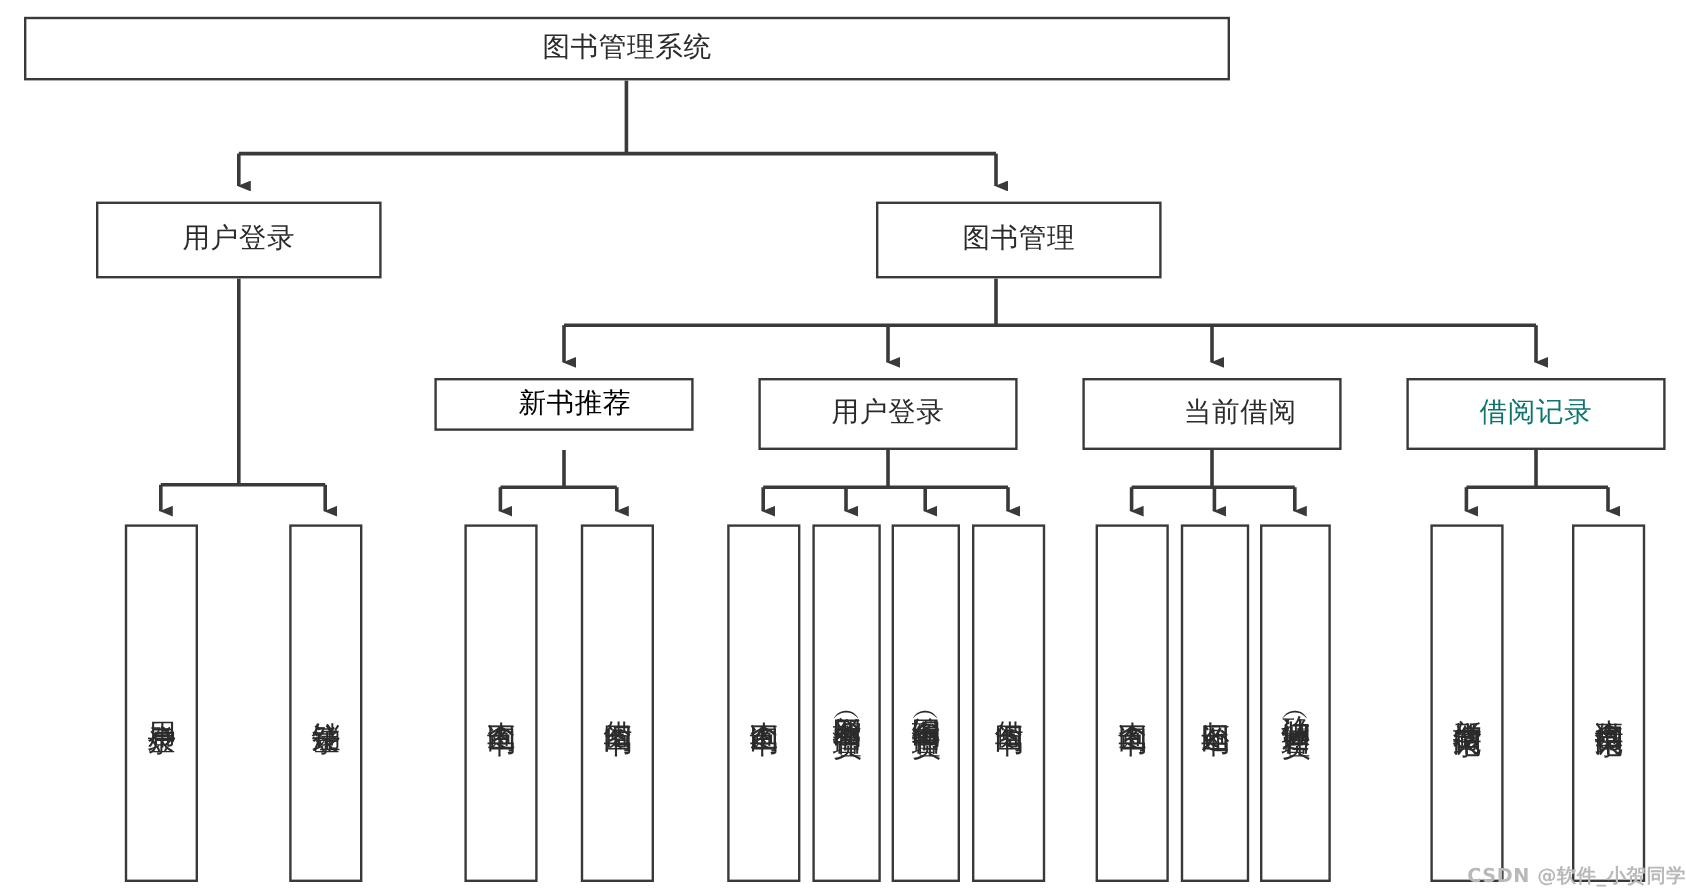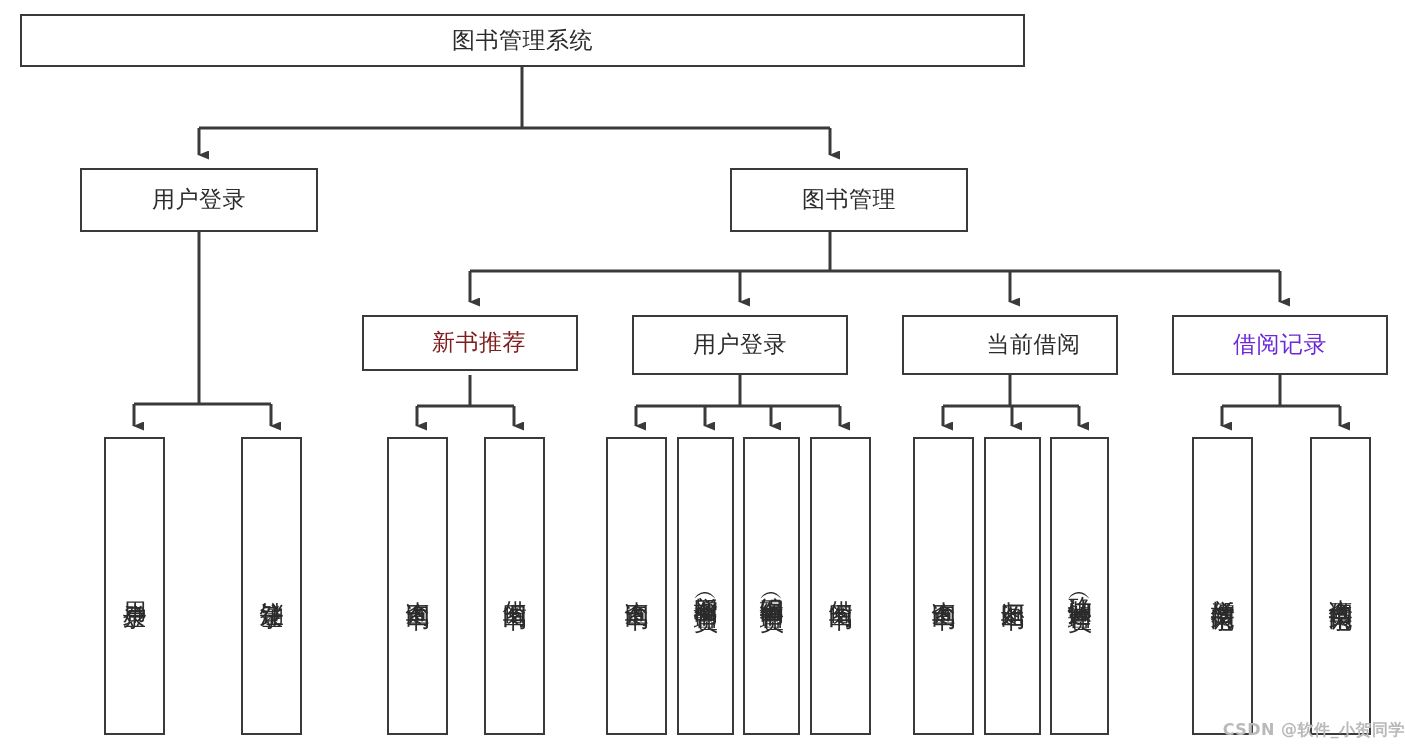--- a/index.html
+++ b/index.html
@@ -127,30 +127,30 @@
     <span class="node-label">图书管理系统</span>
   </div>
 
   <div class="node" id="n-l2-0" style="left: 80px; top: 168px; width: 238px; height: 64px; border-color: rgb(58, 58, 58); background: rgb(255, 255, 255); color: rgb(43, 43, 43);">
     <span class="node-label">用户登录</span>
   </div>
   <div class="node" id="n-l2-1" style="left: 730px; top: 168px; width: 238px; height: 64px; border-color: rgb(58, 58, 58); background: rgb(255, 255, 255); color: rgb(43, 43, 43);">
     <span class="node-label">图书管理</span>
   </div>
 
-  <div class="node" id="n-l3-0" style="left: 362px; top: 315px; width: 216px; height: 56px; border-color: rgb(58, 58, 58); background: rgb(255, 255, 255); color: #7f1d1d; padding-left: 18px;">
+  <div class="node" id="n-l3-0" style="left: 362px; top: 315px; width: 216px; height: 44px; border-color: rgb(58, 58, 58); background: rgb(255, 255, 255); color: #000000; padding-left: 18px;">
     <span class="node-label">新书推荐</span>
   </div>
   <div class="node" id="n-l3-1" style="left: 632px; top: 315px; width: 216px; height: 60px; border-color: rgb(58, 58, 58); background: rgb(255, 255, 255); color: rgb(43, 43, 43);">
     <span class="node-label">用户登录</span>
   </div>
   <div class="node" id="n-l3-2" style="left: 902px; top: 315px; width: 216px; height: 60px; border-color: rgb(58, 58, 58); background: rgb(255, 255, 255); color: rgb(43, 43, 43); padding-left: 47px;">
     <span class="node-label">当前借阅</span>
   </div>
-  <div class="node" id="n-l3-3" style="left: 1172px; top: 315px; width: 216px; height: 60px; border-color: rgb(58, 58, 58); background: rgb(255, 255, 255); color: #6d28d9;">
+  <div class="node" id="n-l3-3" style="left: 1172px; top: 315px; width: 216px; height: 60px; border-color: rgb(58, 58, 58); background: rgb(255, 255, 255); color: #0f766e;">
     <span class="node-label">借阅记录</span>
   </div>
 
   <div class="node leaf" id="n-leaf-0" style="left: 104px; top: 437px; width: 61px; height: 298px; border-color: rgb(58, 58, 58); background: rgb(255, 255, 255); color: rgb(43, 43, 43);">
     <span class="node-label">用户登录</span>
   </div>
   <div class="node leaf" id="n-leaf-1" style="left: 241px; top: 437px; width: 61px; height: 298px; border-color: rgb(58, 58, 58); background: rgb(255, 255, 255); color: rgb(43, 43, 43);">
     <span class="node-label">注销登录</span>
   </div>
   <div class="node leaf" id="n-leaf-2" style="left: 387px; top: 437px; width: 61px; height: 298px; border-color: rgb(58, 58, 58); background: rgb(255, 255, 255); color: rgb(43, 43, 43);">

